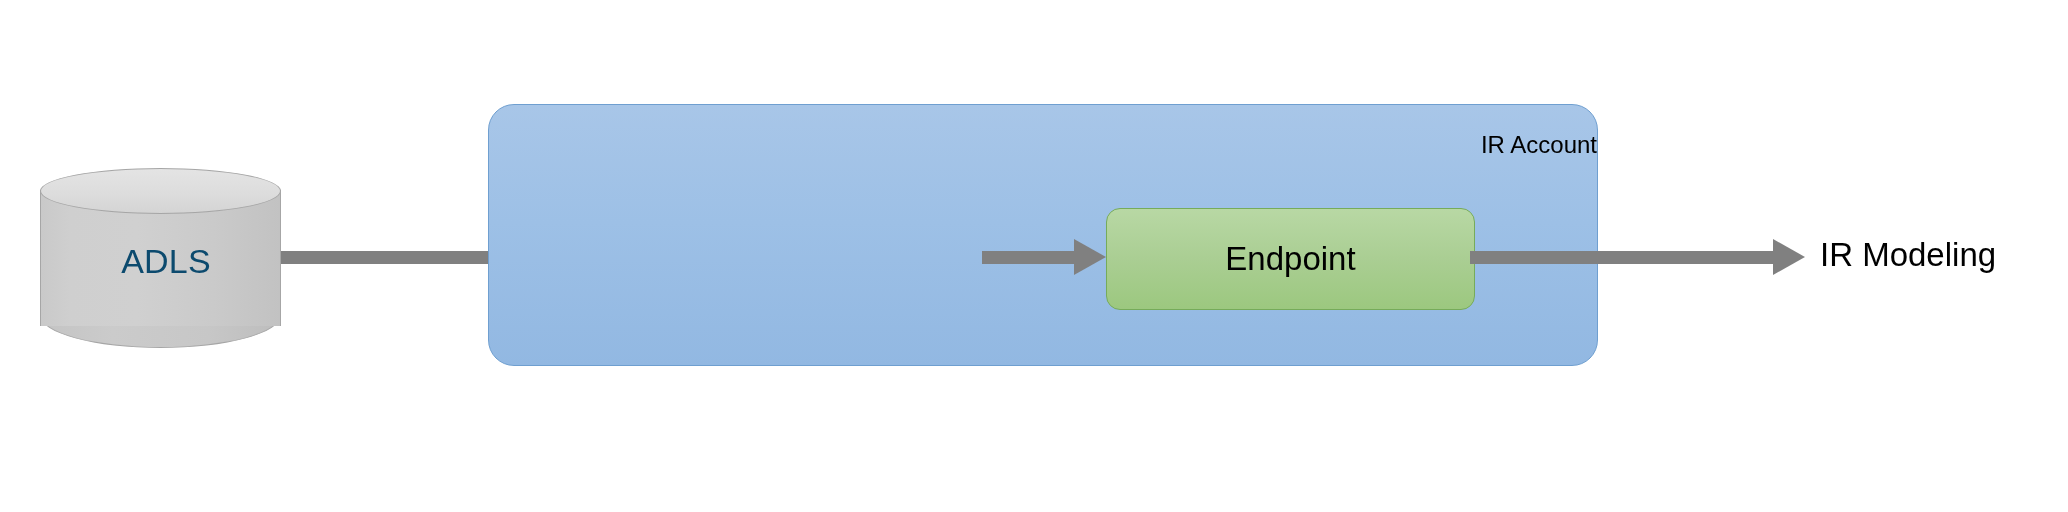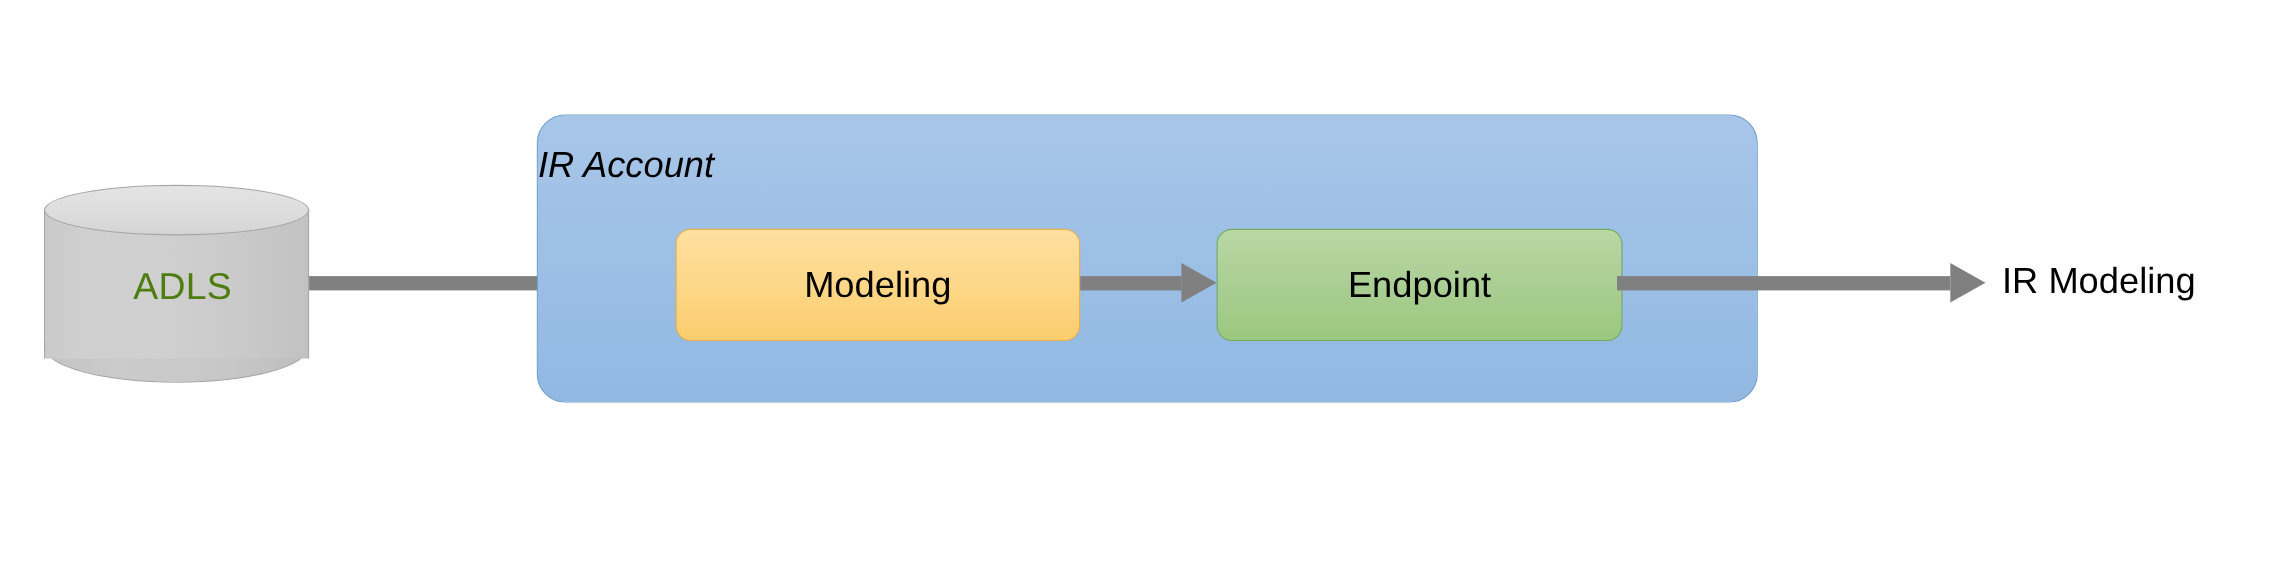--- a/index.html
+++ b/index.html
@@ -63,21 +63,21 @@
     border: 1px solid #a6a6a6;
     box-sizing: border-box;
   }
   .cyl-label {
     position: absolute;
     left: 0;
     top: 76px;
     width: 252px;
     text-align: center;
     font-size: 34px;
-    color: #4d7c0f;
+    color: #0c4a6e;
     z-index: 5;
     line-height: 1;
     letter-spacing: 0.2px;
   }
 
   
   .account-box {
     position: absolute;
     left: 488px;
     top: 104px;
@@ -86,25 +86,24 @@
     background: linear-gradient(to bottom, #a8c6e8 0%, #9dc0e6 45%, #92b8e2 100%);
     border: 1px solid #6f9fd0;
     border-radius: 26px;
     box-sizing: border-box;
   }
   .account-title {
     position: absolute;
     left: 0;
     top: 28px;
     width: 100%;
-    text-align: left;
-    font-size: 33px;
+    text-align: right;
+    font-size: 24px;
     color: #000000;
     line-height: 1;
-    font-style: italic;
   }
 
   
   .proc-box {
     position: absolute;
     top: 208px;
     height: 102px;
     border-radius: 14px;
     box-sizing: border-box;
     display: flex;
@@ -184,23 +183,20 @@
 
   <div class="arrow" id="arrow-adls-modeling">
     <div class="shaft"></div>
     <div class="head"></div>
   </div>
 
   <div class="account-box">
     <div class="account-title">IR Account</div>
   </div>
 
-  <div class="proc-box proc-modeling">
-    <span>Modeling</span>
-  </div>
 
   <div class="arrow" id="arrow-modeling-serving">
     <div class="shaft"></div>
     <div class="head"></div>
   </div>
 
   <div class="proc-box proc-serving">
     <span>Endpoint</span>
   </div>
 

